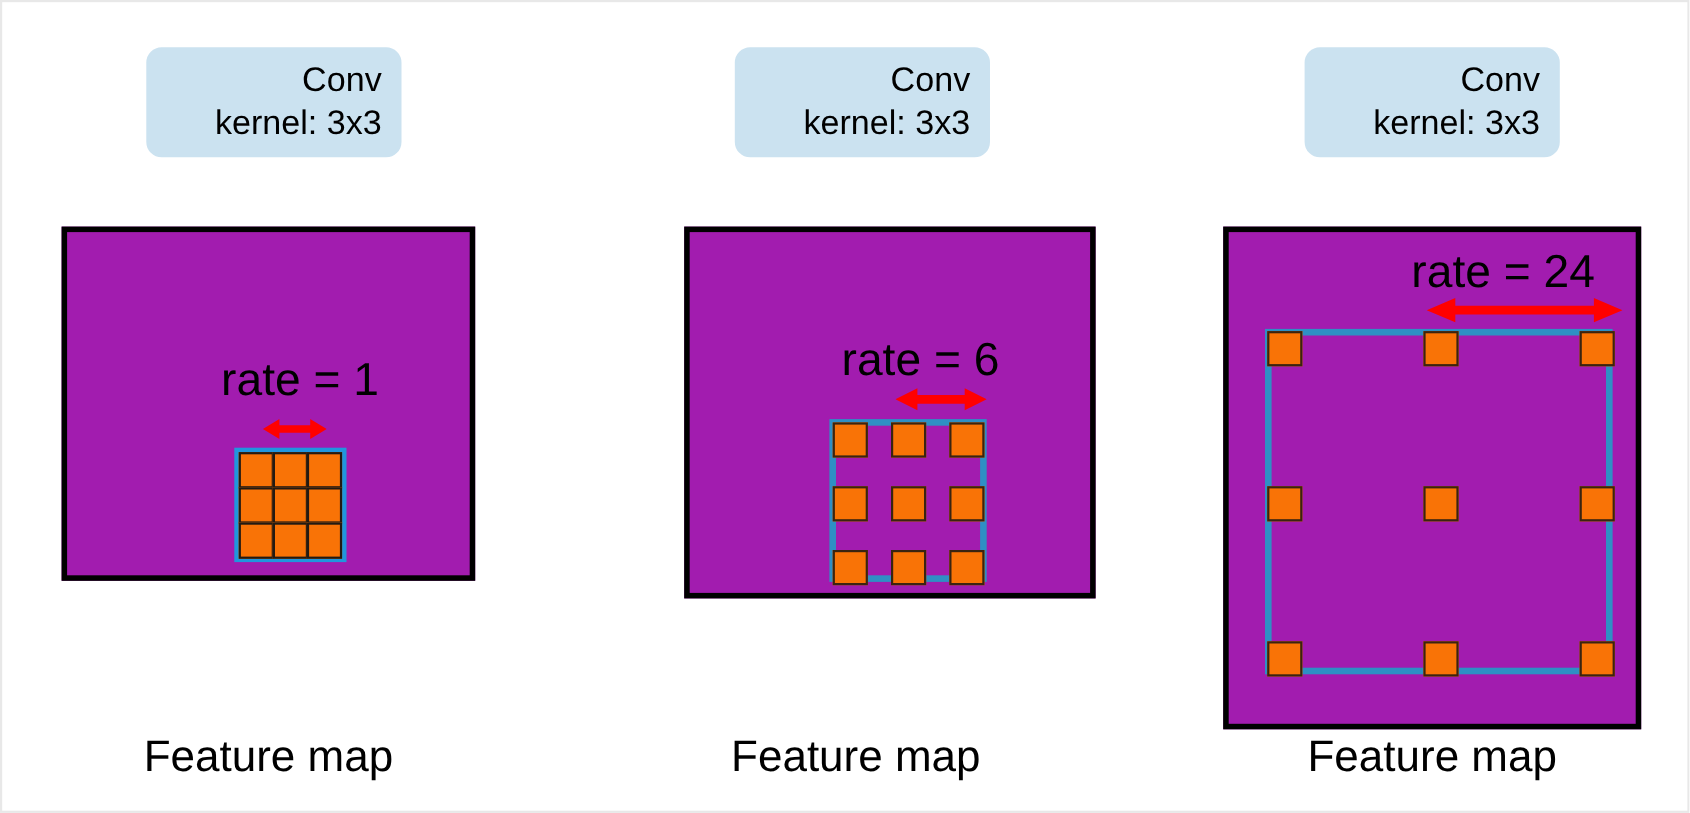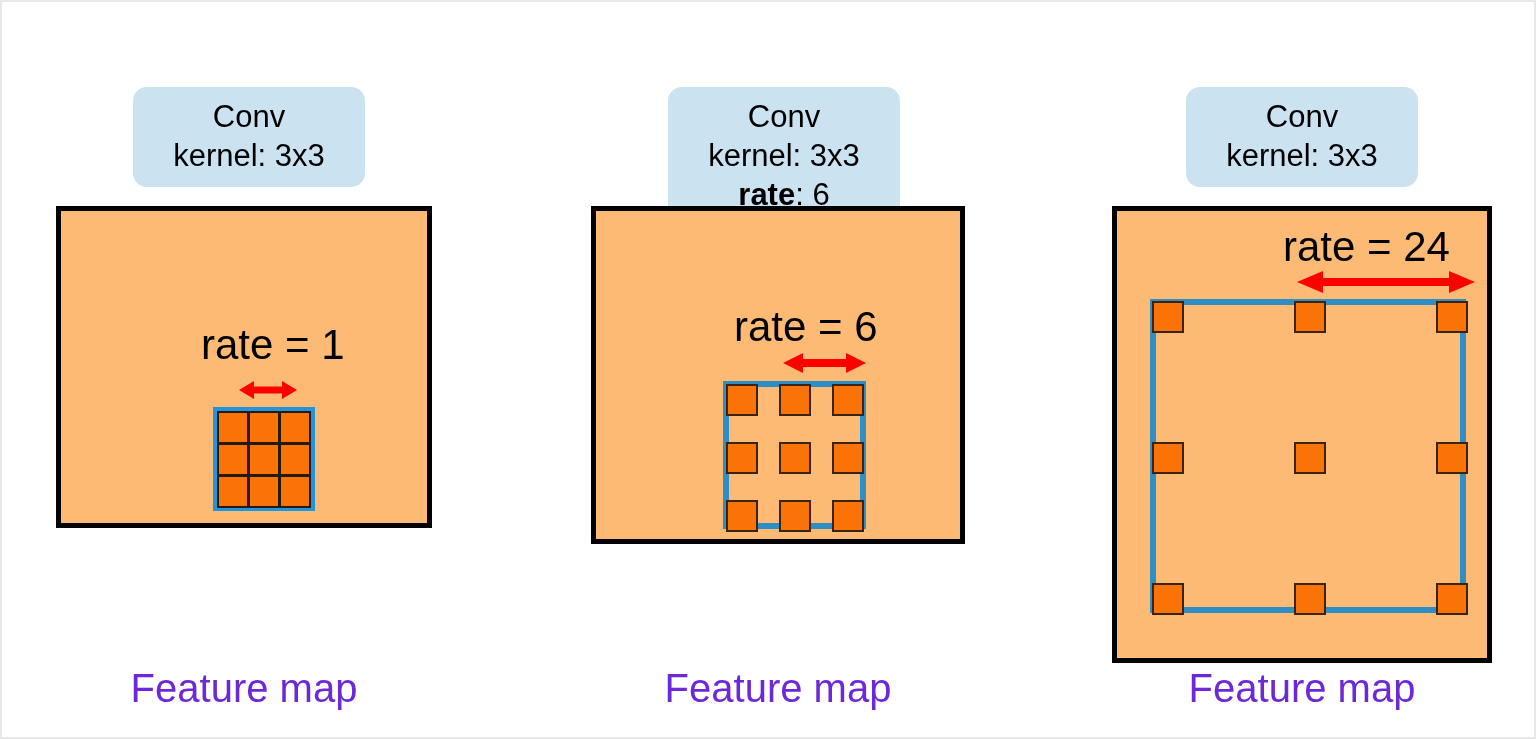--- a/index.html
+++ b/index.html
@@ -28,51 +28,50 @@
     position: absolute;
     top: 0;
     height: 739px;
   }
 
   
   .conv-chip {
     position: absolute;
     background: #cbe2f0;
     border-radius: 14px;
-    text-align: center;
+    text-align: right;
     color: #000000;
     font-size: 31px;
     line-height: 39px;
     padding: 10px 18px 12px 18px;
     box-sizing: border-box;
     white-space: nowrap;
-    margin-top: 44px;
   }
   .conv-chip .chip-line {
     display: block;
   }
   .chip-bold {
     font-weight: bold;
   }
 
   
   .fmap {
     position: absolute;
-    background: #fdba74;
+    background: #a21caf;
     border: 5px solid #000000;
     box-sizing: border-box;
   }
 
   
   .fmap-caption {
     position: absolute;
     text-align: center;
     font-size: 40px;
     line-height: 48px;
-    color: #6d28d9;
+    color: #000000;
     white-space: nowrap;
   }
 
   
   .rate-text {
     position: absolute;
     font-size: 42px;
     line-height: 48px;
     color: #000000;
     white-space: nowrap;
@@ -146,24 +145,23 @@
     </div>
 
     <div class="fmap-caption" style="left:54px; top:662px; width:376px;">Feature map</div>
   </div>
 
   <div class="panel">
 
     <div class="conv-chip" style="left:666px; top:41px; width:232px;">
       <span class="chip-line">Conv</span>
       <span class="chip-line">kernel: 3x3</span>
-      <span class="chip-line"><span class="chip-bold">rate</span><span>: </span><span>6</span></span>
-    </div>
-
-    <div class="fmap" style="left:589px; top:204px; width:374px; height:338px;">
+    </div>
+
+    <div class="fmap" style="left:620px; top:204px; width:374px; height:338px;">
 
       <div class="rate-text" style="left:138px; top:92px;">rate = 6</div>
 
       <div class="rate-arrow" style="left:187px; top:140px; width:83px; height:24px;">
         <svg viewBox="0 0 83 24" preserveAspectRatio="none">
           <path d="M0 12 L20 2 L20 8 L63 8 L63 2 L83 12 L63 22 L63 16 L20 16 L20 22 Z" fill="#ff0000"></path>
         </svg>
       </div>
 
       <div class="kernel-outline" style="left:127px; top:170px; width:143px; height:148px;">

